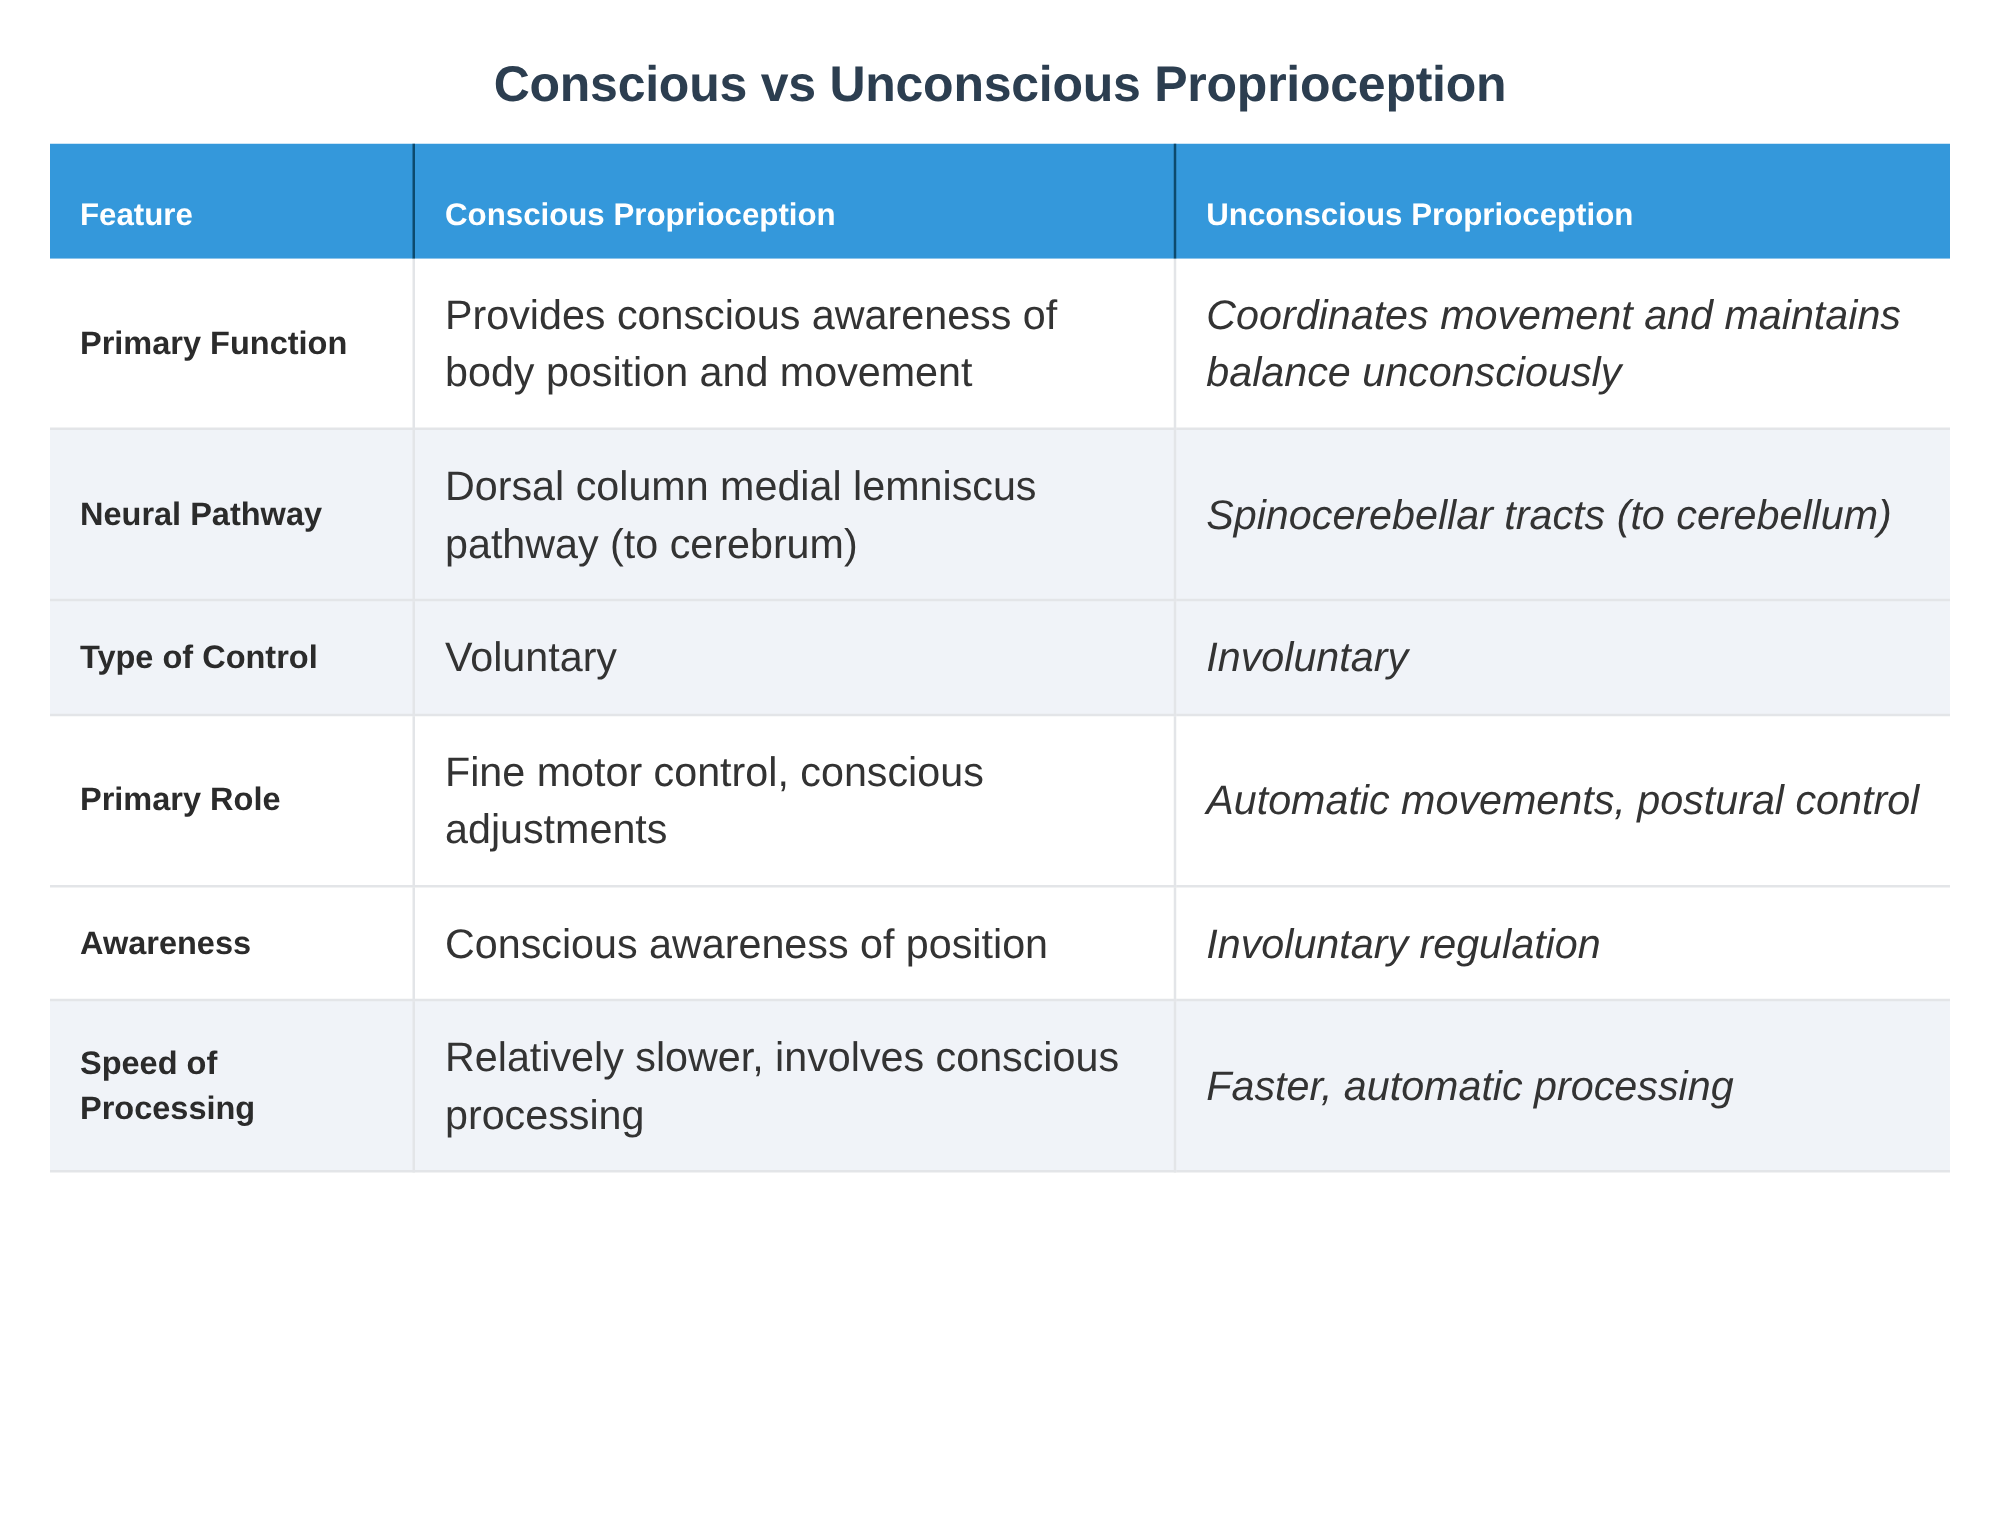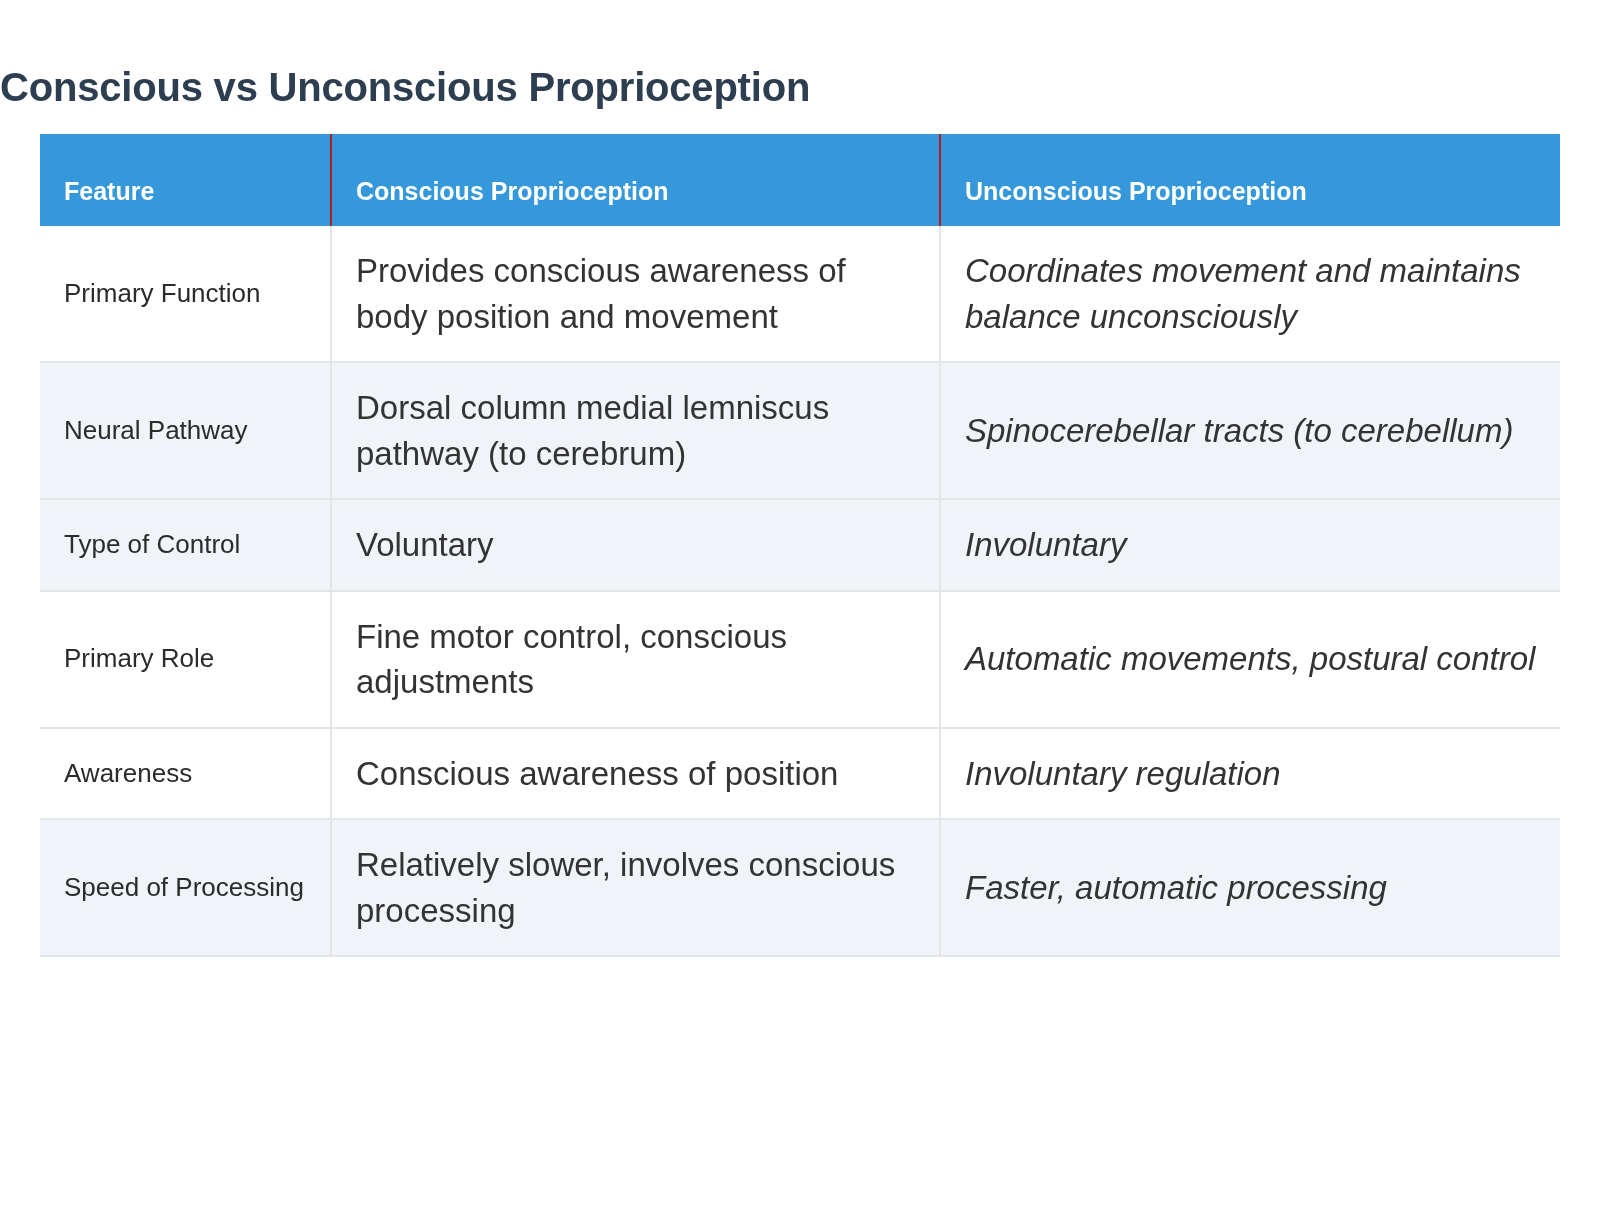--- a/index.html
+++ b/index.html
@@ -16,25 +16,26 @@
 
   .page {
     position: relative;
     width: 1600px;
     height: 1214px;
     background: #ffffff;
     box-sizing: border-box;
   }
 
   .page-title {
+    text-align: center;
     color: #2c3e50;
     font-size: 40px;
     font-weight: bold;
     letter-spacing: -0.2px;
-    padding-top: 64px;
+    padding-top: 45px;
     padding-bottom: 0;
     margin: 0;
     line-height: 1.15;
   }
 
   .table-wrap {
     margin: 24px 40px 0 40px;
     width: 1520px;
   }
 
@@ -55,21 +56,21 @@
     font-size: 25px;
     font-weight: bold;
     text-align: left;
     vertical-align: bottom;
     height: 92px;
     padding: 0 14px 20px 24px;
     border: none;
     box-sizing: border-box;
   }
   table.compare thead th.th-divider {
-    border-left: 2px solid #b91c1c;
+    border-left: 2px solid #0c4a6e;
   }
 
   table.compare tbody td {
     font-size: 33px;
     color: #333333;
     vertical-align: middle;
     padding: 22px 24px;
     border-bottom: 2px solid #e3e5e8;
     border-right: 2px solid #e3e5e8;
     line-height: 1.38;
@@ -77,21 +78,21 @@
   }
   table.compare tbody td:last-child {
     border-right: none;
     font-style: italic;
   }
   table.compare tbody tr:last-child td {
     border-bottom: 2px solid #e3e5e8;
   }
 
   table.compare tbody td.feature-cell {
-    font-weight: normal;
+    font-weight: bold;
     color: #2b2b2b;
     font-size: 26px;
   }
 
   table.compare tbody tr.odd td {
     background: #ffffff;
   }
   table.compare tbody tr.even td {
     background: #f0f3f8;
   }

